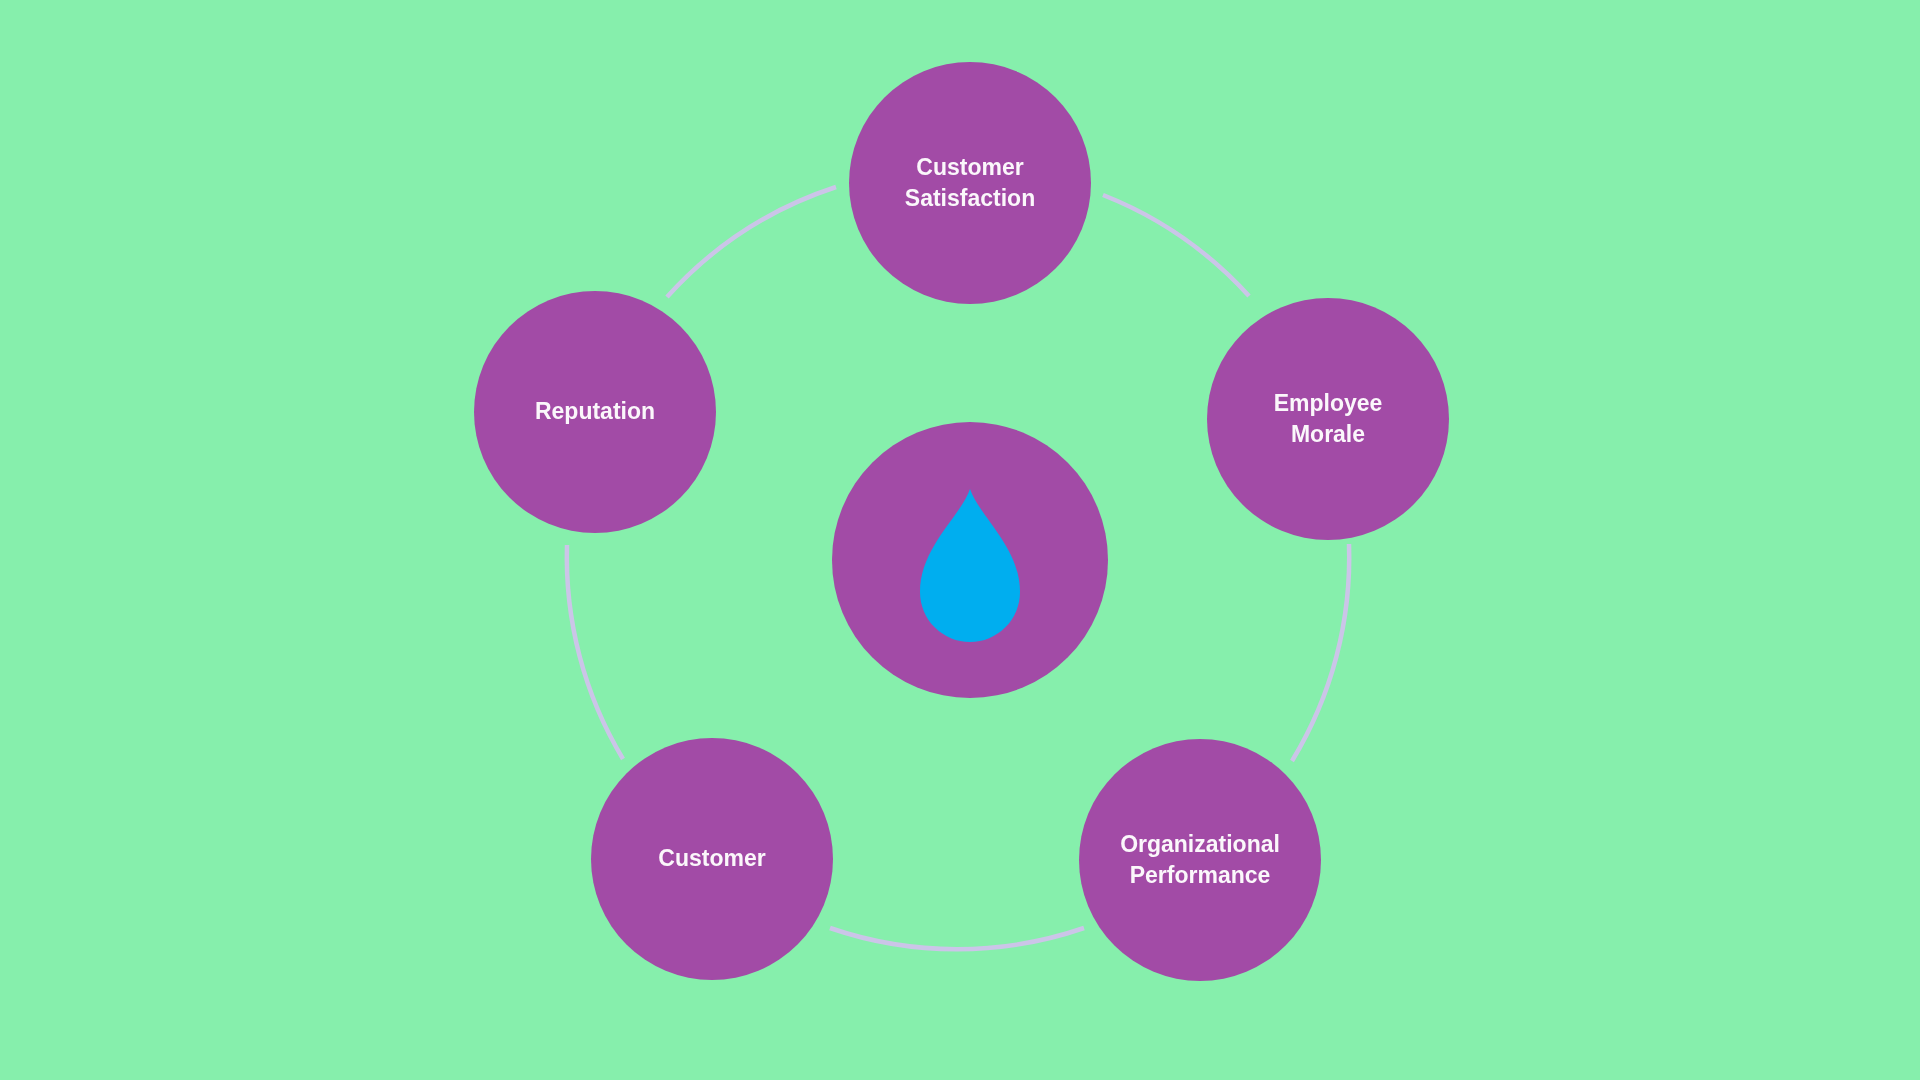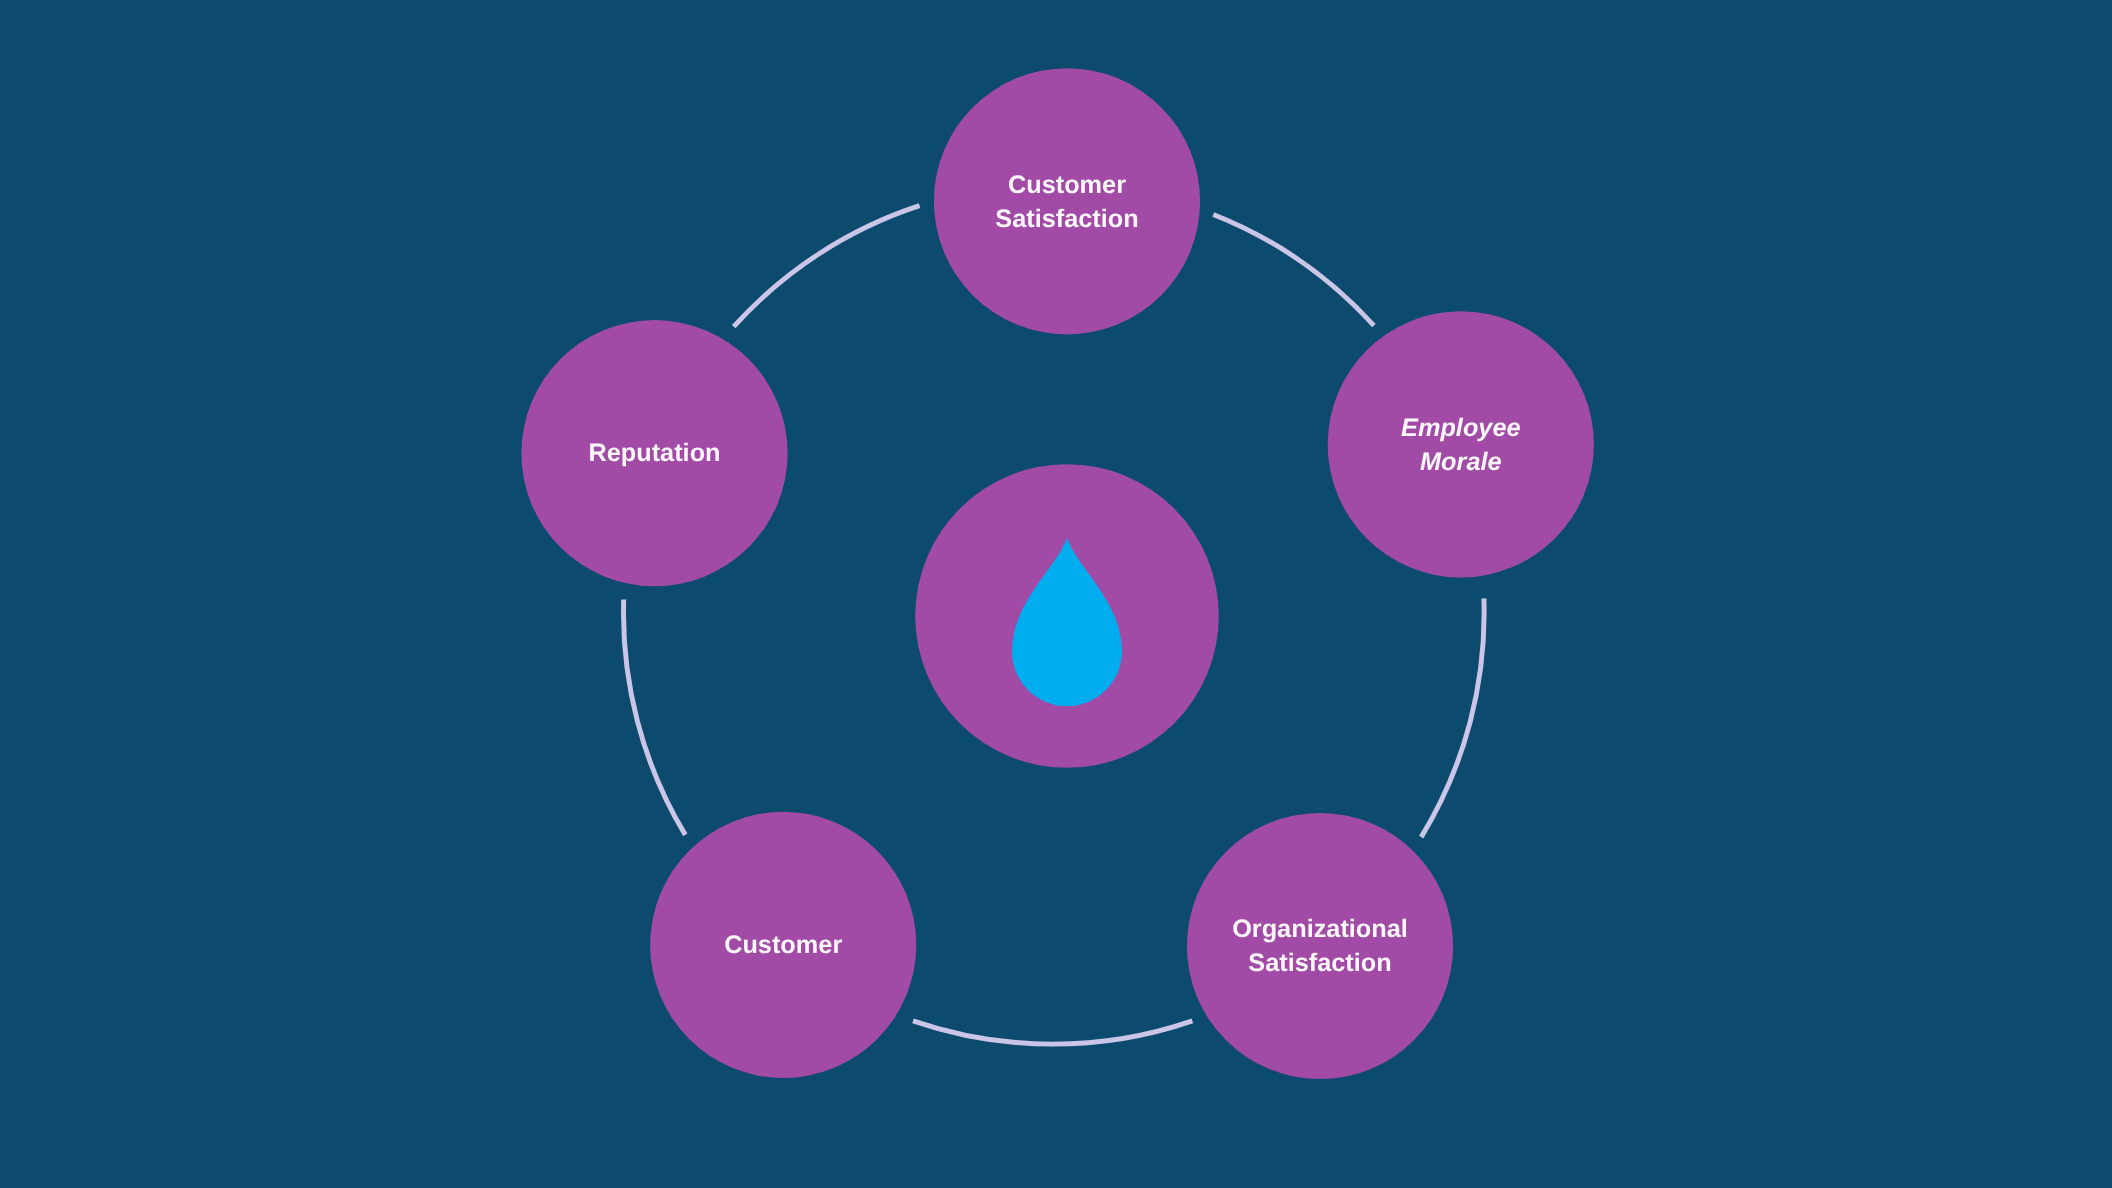--- a/index.html
+++ b/index.html
@@ -5,21 +5,21 @@
   html, body {
     margin: 0;
     padding: 0;
     background: #ffffff;
     font-family: "Liberation Sans", "DejaVu Sans", sans-serif;
   }
   .stage {
     position: relative;
     width: 1920px;
     height: 1080px;
-    background: #0c4a6e;
+    background: #86efac;
     overflow: hidden;
   }
   .ring-svg {
     position: absolute;
     left: 0;
     top: 0;
     width: 1920px;
     height: 1080px;
   }
   .ring-arc {
@@ -43,21 +43,21 @@
   }
   .node-label {
     color: #FBF7FB;
     font-weight: 700;
     font-size: 23px;
     line-height: 1.35;
     display: inline-block;
   }
   .node-cs     { left: 849px;  top: 62px;  }
   .node-rep    { left: 474px;  top: 291px; justify-content: center; }
-  .node-em     { left: 1207px; top: 283px; font-style: italic; }
+  .node-em     { left: 1207px; top: 298px; }
   .node-rev    { left: 591px;  top: 738px; }
   .node-op     { left: 1079px; top: 739px; }
   .node-cs .node-label  { max-width: 160px; }
   .node-em .node-label  { max-width: 130px; }
   .node-op .node-label  { max-width: 185px; }
   .node-rep .node-label { max-width: 200px; }
   .node-rev .node-label { max-width: 200px; }
   .node-center {
     left: 832px;
     top: 422px;
@@ -85,21 +85,21 @@
 
   <div class="node node-outer node-cs">
     <span class="node-label">Customer Satisfaction</span>
   </div>
 
   <div class="node node-outer node-em">
     <span class="node-label">Employee Morale</span>
   </div>
 
   <div class="node node-outer node-op">
-    <span class="node-label">Organizational Satisfaction</span>
+    <span class="node-label">Organizational Performance</span>
   </div>
 
   <div class="node node-outer node-rev">
     <span class="node-label">Customer</span>
   </div>
 
   <div class="node node-outer node-rep">
     <span class="node-label">Reputation</span>
   </div>
 

